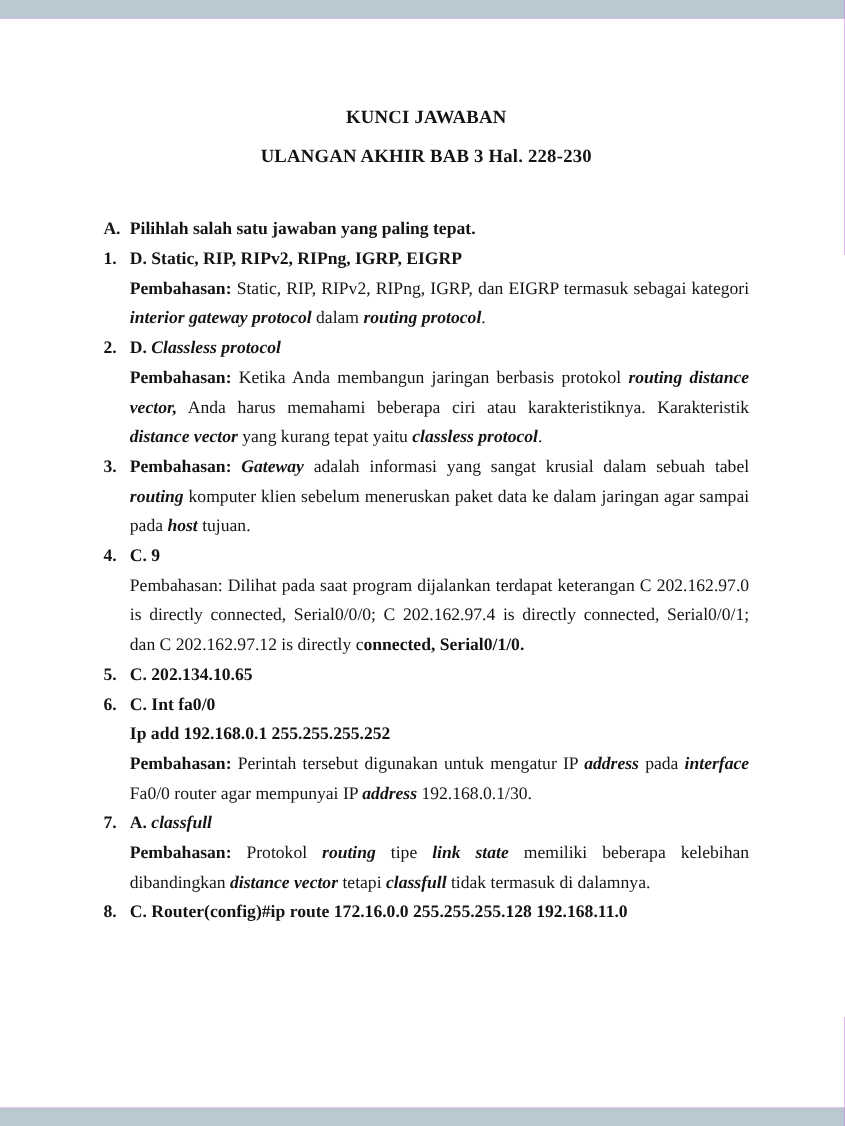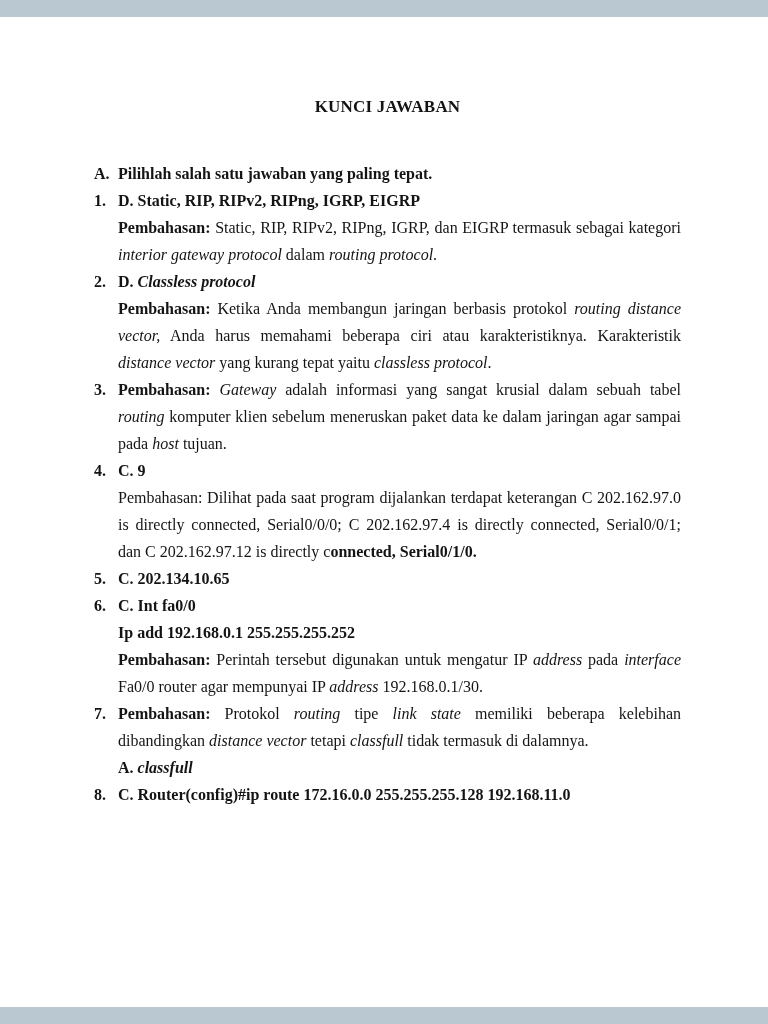--- a/index.html
+++ b/index.html
@@ -36,32 +36,33 @@
   .heading-row { display:flex; font-weight:bold; }
   .num {
     width:24px;
     flex-shrink:0;
     font-weight:bold;
   }
   .item { display:flex; }
   .item-content { flex:1; min-width:0; }
   .para.justify { text-align:justify; text-justify:inter-word; }
   .b { font-weight:bold; }
-  .i { font-style:italic; }
+  .i { font-style:italic;font-weight:bold; }
 </style>
 </head>
 <body>
 
 <div class="screen">
   <div class="band top"></div>
   <div class="sheet">
     <div class="content">
 
       <div class="titles">
         <div class="title-line">KUNCI JAWABAN</div>
+        <div class="title-line">ULANGAN AKHIR BAB 3 Hal. 228-230</div>
       </div>
 
       <div class="heading-row">
         <span class="num">A.</span>
         <span>Pilihlah salah satu jawaban yang paling tepat.</span>
       </div>
 
       <div>
           <div class="item">
             <span class="num">1.</span>
@@ -100,22 +101,22 @@
             <span class="num">6.</span>
             <div class="item-content">
               <div class="para"><span class="b ">C. Int fa0/0</span></div>
               <div class="para"><span class="b ">Ip add 192.168.0.1 255.255.255.252</span></div>
               <div class="para justify"><span class="b ">Pembahasan:</span><span> Perintah tersebut digunakan untuk mengatur IP </span><span class="i">address</span><span> pada </span><span class="i">interface</span><span> Fa0/0 router agar mempunyai IP </span><span class="i">address</span><span> 192.168.0.1/30.</span></div>
             </div>
           </div>
           <div class="item">
             <span class="num">7.</span>
             <div class="item-content">
+              <div class="para"><span class="b ">A. </span><span class="b i">classfull</span></div>
               <div class="para justify"><span class="b ">Pembahasan:</span><span> Protokol </span><span class="i">routing</span><span> tipe </span><span class="i">link state</span><span> memiliki beberapa kelebihan dibandingkan </span><span class="i">distance vector</span><span> tetapi </span><span class="i">classfull</span><span> tidak termasuk di dalamnya.</span></div>
-              <div class="para"><span class="b ">A. </span><span class="b i">classfull</span></div>
             </div>
           </div>
           <div class="item">
             <span class="num">8.</span>
             <div class="item-content">
               <div class="para"><span class="b ">C. Router(config)#ip route 172.16.0.0 255.255.255.128 192.168.11.0</span></div>
             </div>
           </div>
         </div>
 

